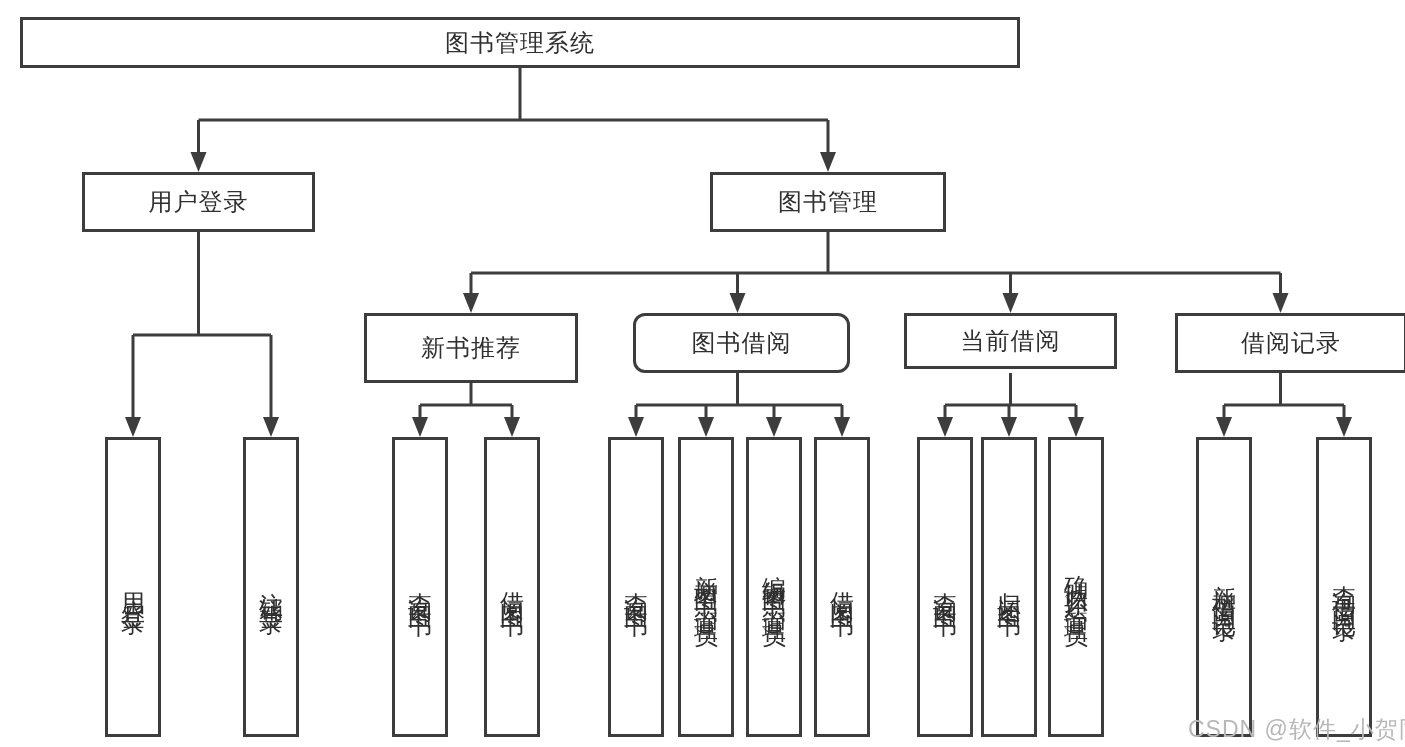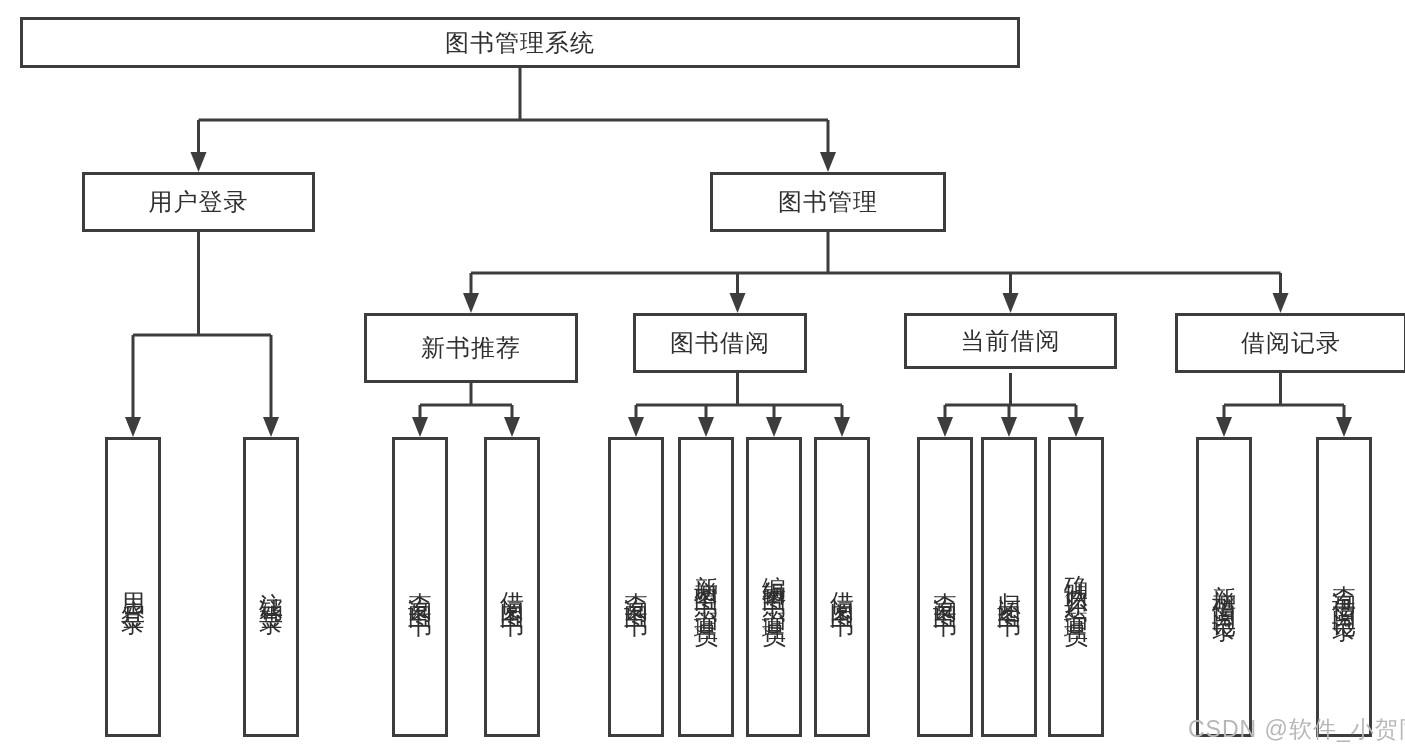--- a/index.html
+++ b/index.html
@@ -103,21 +103,21 @@
       <polygon points="1336,417 1352,417 1344,437"></polygon>
     </g>
   </svg>
 
   <div class="hbox" style="left:20px; top:17px; width:1000px; height:51px;">图书管理系统</div>
 
   <div class="hbox" style="left:82px; top:172px; width:233px; height:60px;">用户登录</div>
   <div class="hbox" style="left:710px; top:172px; width:236px; height:60px;">图书管理</div>
 
   <div class="hbox" style="left:364px; top:313px; width:214px; height:70px;">新书推荐</div>
-  <div class="hbox" style="left:633px; top:313px; width:174px; height:60px;">图书借阅</div>
+  <div class="hbox" style="left:633px; top:313px; width:217px; height:60px;border-radius:12px;">图书借阅</div>
   <div class="hbox" style="left:904px; top:313px; width:213px; height:56px;">当前借阅</div>
   <div class="hbox" style="left:1175px; top:313px; width:232px; height:60px;">借阅记录</div>
 
   <div class="vbox" style="left:105px;">
     <span>用户登录</span>
   </div>
   <div class="vbox" style="left:243px;">
     <span>注销登录</span>
   </div>
 

